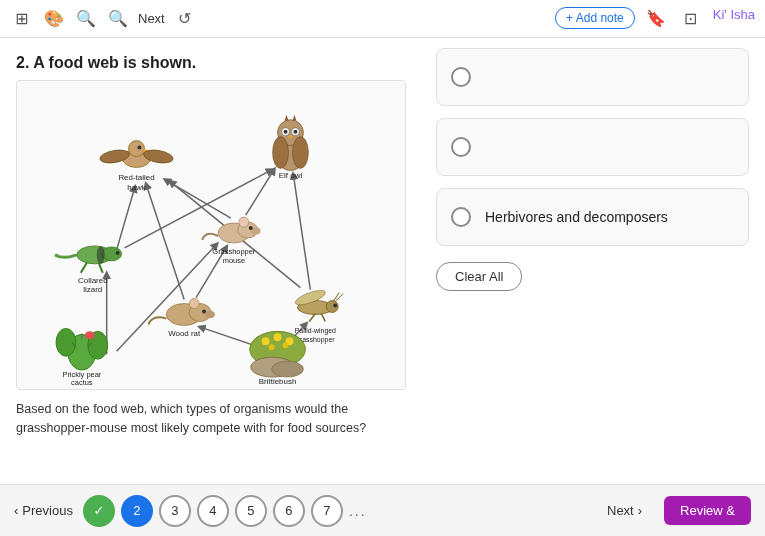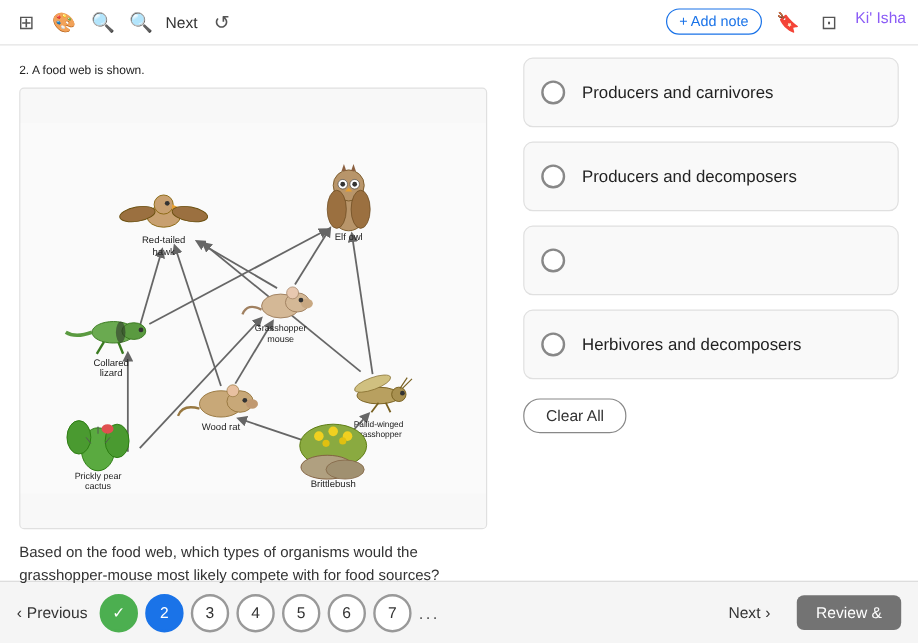--- a/index.html
+++ b/index.html
@@ -77,30 +77,30 @@
 
     
     .left-panel {
       width: 420px;
       padding: 16px 12px 10px 16px;
       position: relative;
       flex-shrink: 0;
     }
 
     .question-text {
-      font-size: 10px;
+      font-size: 16px;
       color: #222;
       margin-bottom: 8px;
-      font-weight: 400;
+      font-weight: 700;
     }
 
     .food-web-area {
       position: relative;
       width: 390px;
-      height: 368px;
+      height: 310px;
       background: #f8f8f8;
       border: 1px solid #e0e0e0;
       border-radius: 4px;
       overflow: hidden;
     }
 
     
     .food-web-svg {
       width: 100%;
       height: 100%;
@@ -236,21 +236,21 @@
       align-items: center;
       gap: 4px;
       background: none;
       border: none;
       font-size: 13px;
       color: #333;
       cursor: pointer;
     }
 
     .review-btn {
-      background: #737373;
+      background: #a21caf;
       color: #fff;
       border: none;
       border-radius: 6px;
       padding: 7px 16px;
       font-size: 13px;
       cursor: pointer;
     }
   </style>
 </head>
 <body>
@@ -454,27 +454,22 @@
       </svg>
     </div>
 
     <p class="answer-question">Based on the food web, which types of organisms would the grasshopper-mouse most likely compete with for food sources?</p>
   </div>
 
   <div class="right-panel">
 
     <div class="answer-option">
       <div class="radio-circle"></div>
-      <span class="option-text">Producers and carnivores</span>
     </div>
 
-    <div class="answer-option">
-      <div class="radio-circle"></div>
-      <span class="option-text">Producers and decomposers</span>
-    </div>
 
     <div class="answer-option">
       <div class="radio-circle"></div>
     </div>
 
     <div class="answer-option">
       <div class="radio-circle"></div>
       <span class="option-text">Herbivores and decomposers</span>
     </div>
 

